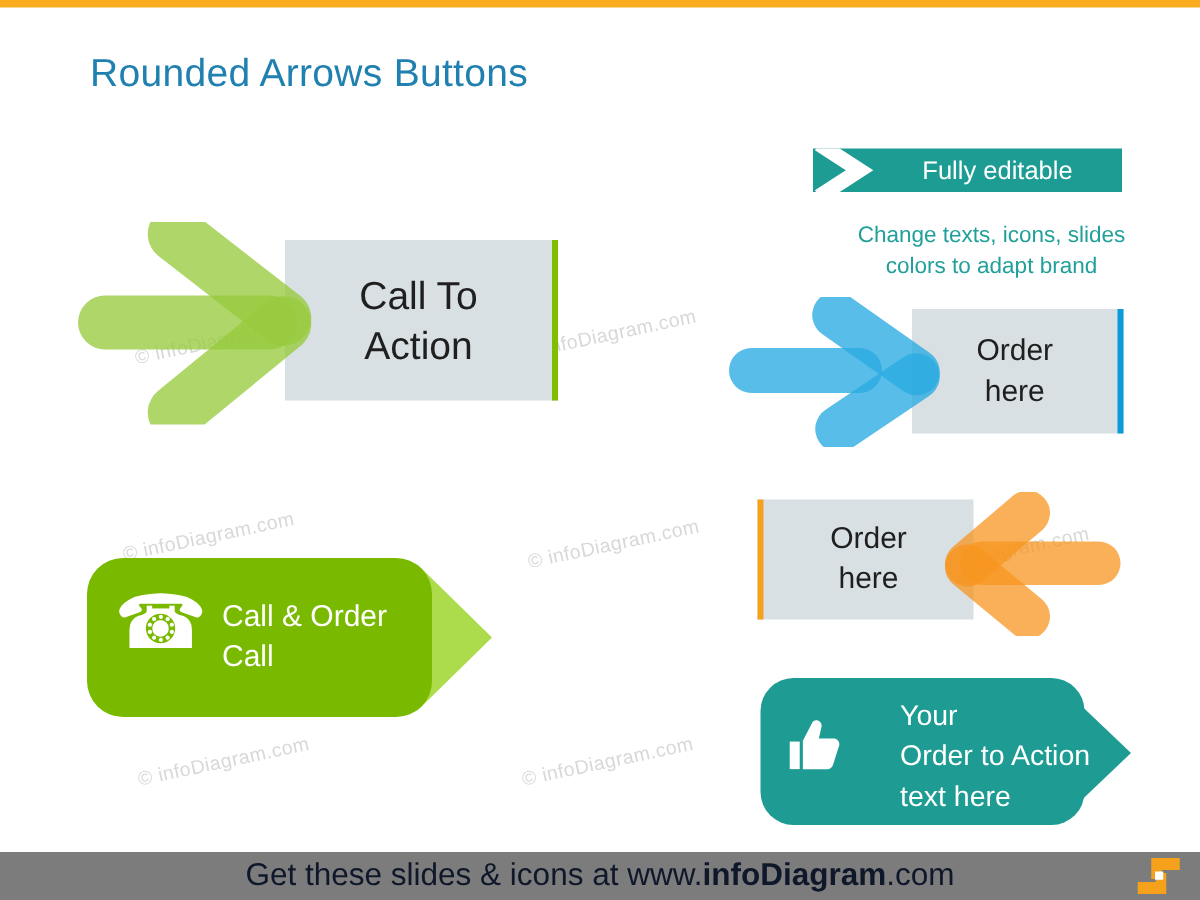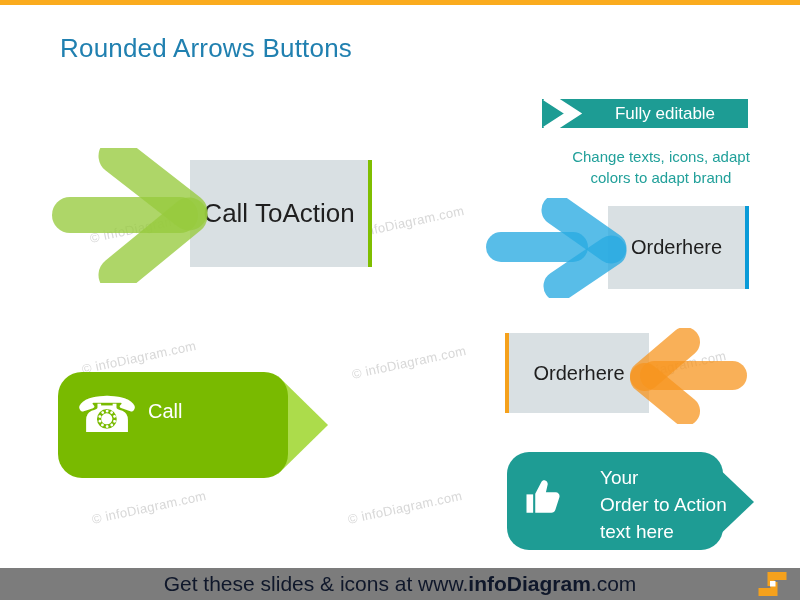--- a/index.html
+++ b/index.html
@@ -16,21 +16,21 @@
 
   
   .ribbon{position:absolute;left:542px;top:99px;width:206px;height:29px;background:#1D9C94;z-index:2;}
   .ribbon svg{position:absolute;left:0;top:0;z-index:3;}
   .ribbon .lbl{position:absolute;left:40px;right:0;top:0;height:42px;line-height:29px;
       text-align:center;color:#fff;font-size:17px;z-index:4;}
   .note{position:absolute;left:540px;top:146px;width:242px;text-align:center;
       color:#21A09A;font-size:15px;line-height:21px;z-index:2;}
 
   
-  .graybox{position:absolute;background:#D9E0E3;z-index:2;display:flex;flex-direction:row;
+  .graybox{position:absolute;background:#D9E0E3;z-index:2;display:flex;flex-direction:column;
       align-items:center;justify-content:center;color:#1F1F1F;}
   .box-cta{left:190px;top:160px;width:178px;height:107px;border-right:4px solid #7FBE00;
       font-size:26px;line-height:33px;}
   .box-order-r{left:608px;top:206px;width:137px;height:83px;border-right:4px solid #0A9BD8;
       font-size:20px;line-height:27px;}
   .box-order-l{left:505px;top:333px;width:140px;height:80px;border-left:4px solid #F5A11C;
       font-size:20px;line-height:27px;}
 
   .arrow-svg{position:absolute;z-index:4;}
   .g-arrow{left:50px;top:148px;}
@@ -72,21 +72,21 @@
   <div class="wm" style="left:92px;top:512px;">© infoDiagram.com</div>
   <div class="wm" style="left:348px;top:512px;">© infoDiagram.com</div>
 
   <div class="ribbon">
     <svg width="44" height="29" viewBox="0 0 44 29">
       <polyline points="4,-3 31,14.5 4,32" fill="none" stroke="#ffffff" stroke-width="10"></polyline>
     </svg>
     <div class="lbl">Fully editable</div>
   </div>
   <div class="note">
-    <div>Change texts, icons, adapt</div>
+    <div>Change texts, icons, slides</div>
     <div>colors to adapt brand</div>
   </div>
 
   <div class="graybox box-cta">
     <span>Call To</span>
     <span>Action</span>
   </div>
   <svg class="arrow-svg g-arrow" width="160" height="135" viewBox="0 0 160 135">
     <g fill="#97CA3E" stroke="#97CA3E" opacity="1">
       <rect x="2" y="49" width="146" height="36" rx="18" stroke="none" fill="#97CA3E" fill-opacity="0.78"></rect>
@@ -118,20 +118,21 @@
       <line x1="73" y1="83" x2="33" y2="50" stroke-width="30" stroke-linecap="round" stroke-opacity="0.74"></line>
     </g>
   </svg>
 
   <svg class="btn-point" style="left:278px;top:376px;" width="52" height="98" viewBox="0 0 52 98">
     <polygon points="0,0 50,49 0,98" fill="#ACDC4B"></polygon>
   </svg>
   <div class="btn btn-green"></div>
   <div class="phone">☎</div>
   <div class="btn-text txt-green">
+    <div>Call &amp; Order</div>
     <div>Call</div>
   </div>
 
   <svg class="btn-point" style="left:712px;top:462px;" width="44" height="80" viewBox="0 0 44 80">
     <polygon points="0,0 42,40 0,80" fill="#1E9C94"></polygon>
   </svg>
   <div class="btn btn-teal"></div>
   <svg class="thumb" width="42" height="42" viewBox="0 0 24 24">
     <g fill="#ffffff">
       <rect x="2" y="10.5" width="3.8" height="10.5"></rect>

